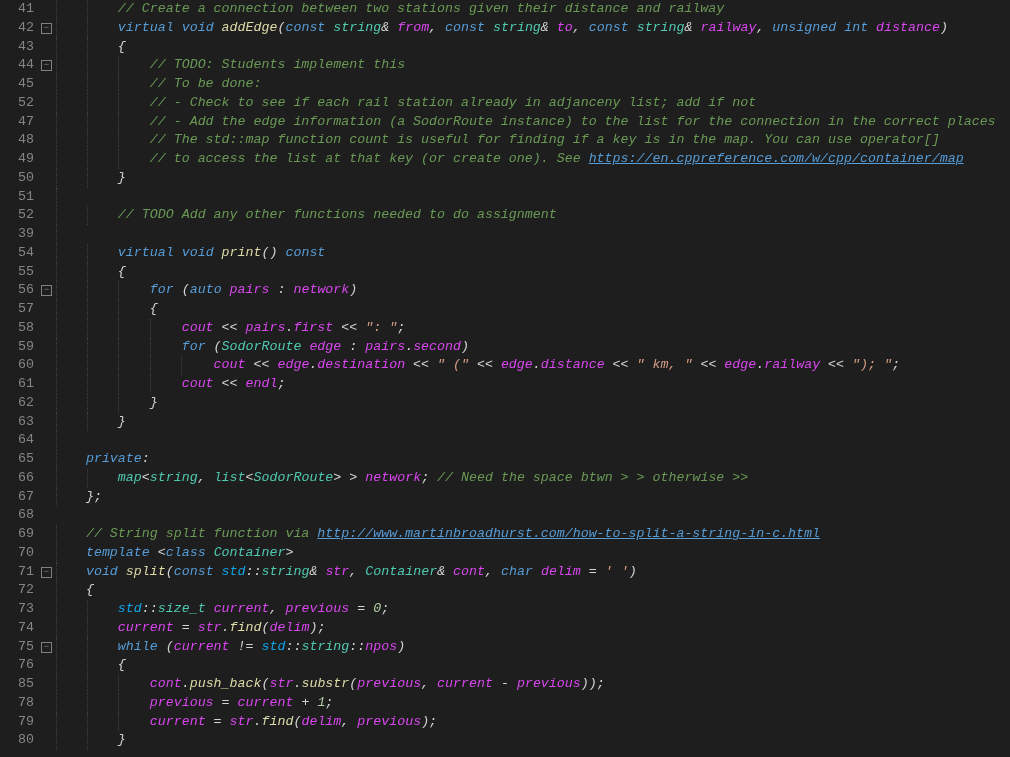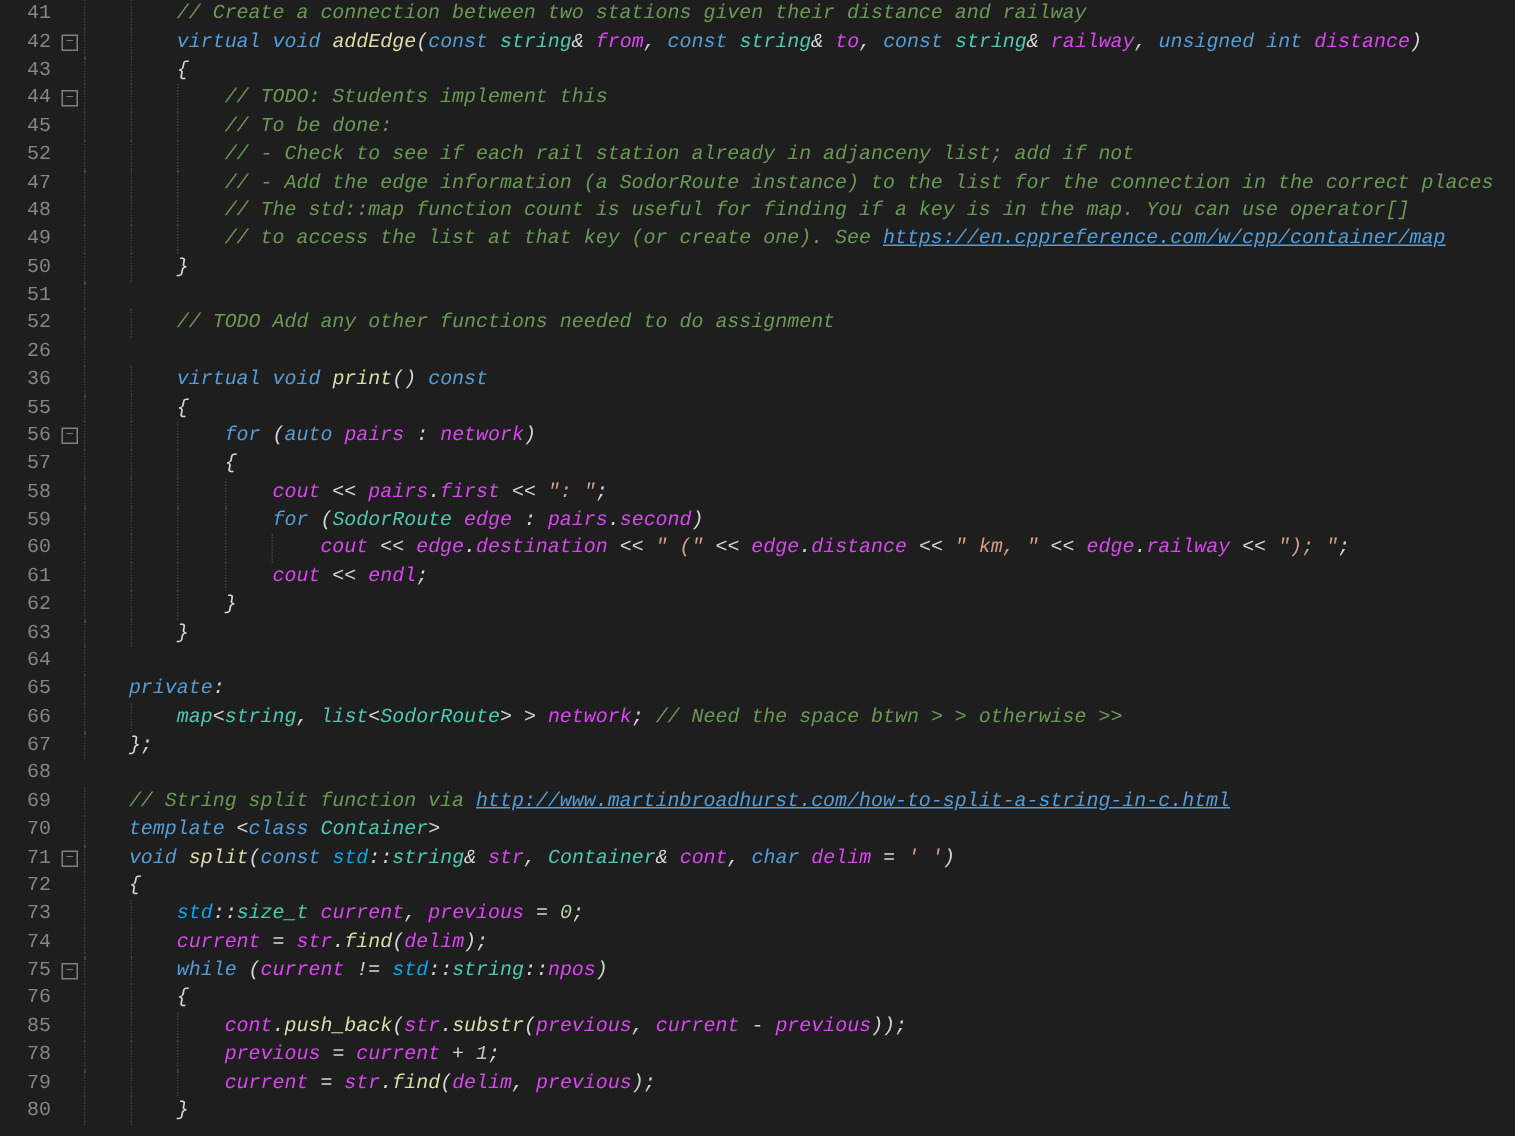--- a/index.html
+++ b/index.html
@@ -85,22 +85,22 @@
       <div>43</div>
       <div>44</div>
       <div>45</div>
       <div>52</div>
       <div>47</div>
       <div>48</div>
       <div>49</div>
       <div>50</div>
       <div>51</div>
       <div>52</div>
-      <div>26</div>
-      <div>36</div>
+      <div>39</div>
+      <div>54</div>
       <div>55</div>
       <div>56</div>
       <div>57</div>
       <div>58</div>
       <div>59</div>
       <div>60</div>
       <div>61</div>
       <div>62</div>
       <div>63</div>
       <div>64</div>

